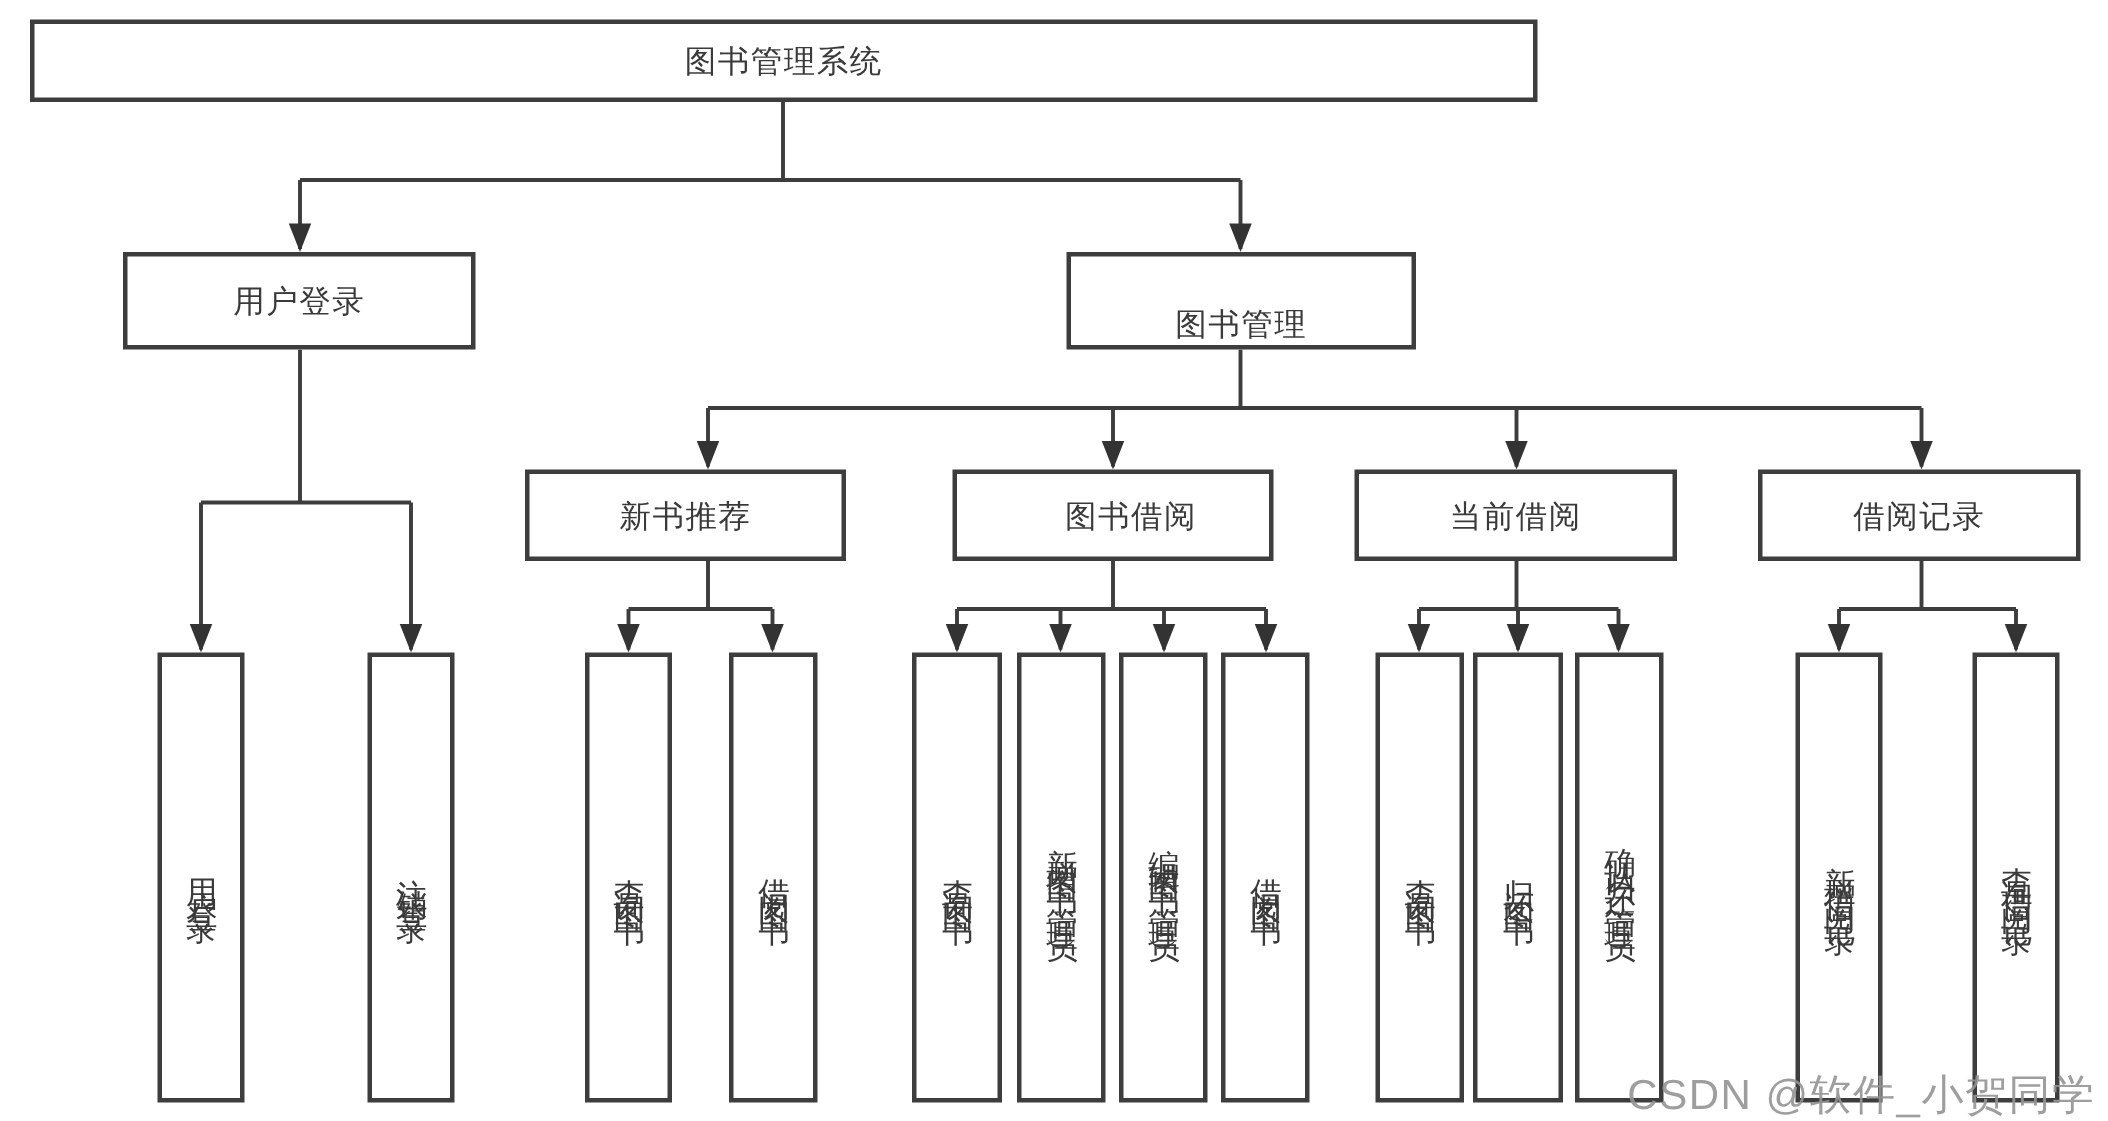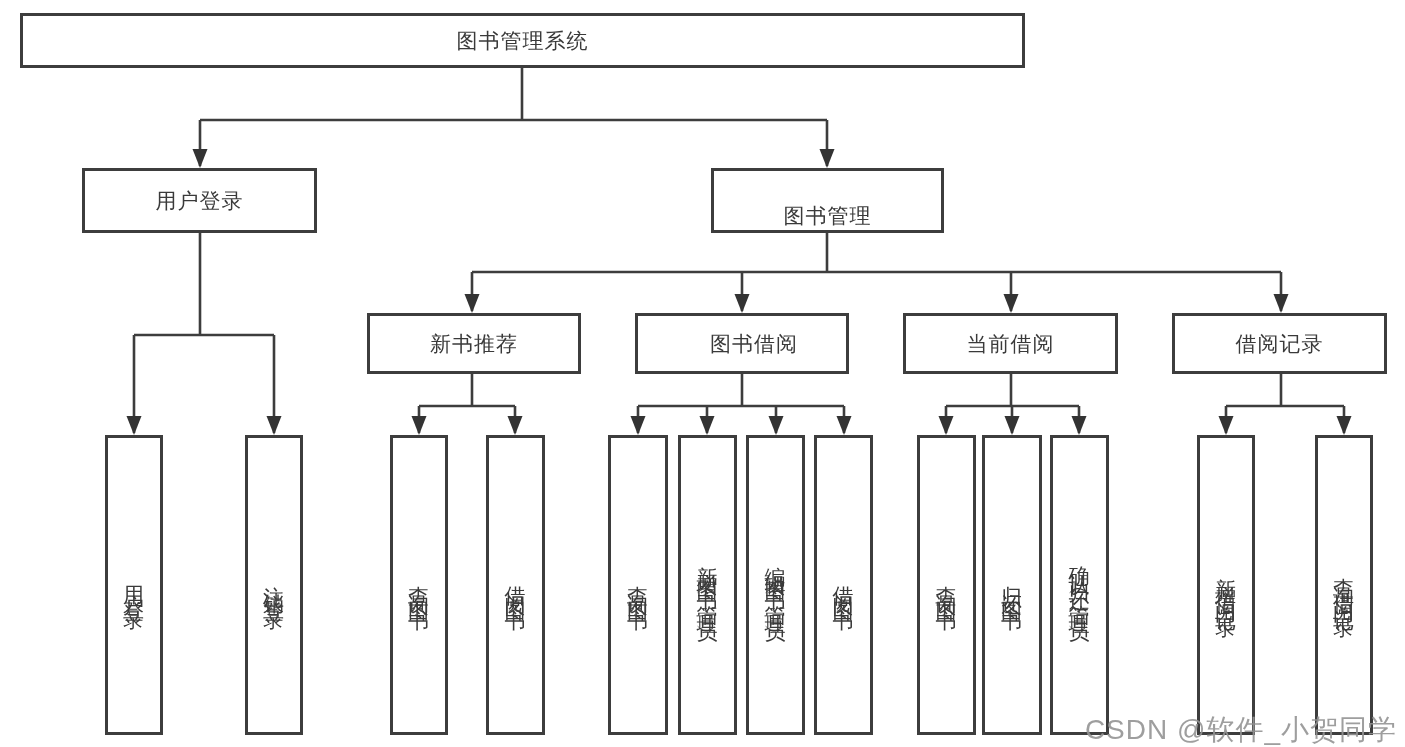--- a/index.html
+++ b/index.html
@@ -42,21 +42,21 @@
     text-orientation: mixed;
     font-size: 21px;
     letter-spacing: 8px;
     line-height: 1;
     white-space: nowrap;
   }
   
   #n-root            { left: 20px;   top: 13px;  width: 1005px; height: 55px; }
   #n-user-login      { left: 82px;   top: 168px; width: 235px;  height: 65px; }
   #n-book-mgmt       { left: 711px;  top: 168px; width: 233px;  height: 65px; align-items: flex-end; }
-  #n-new-book        { left: 367px;  top: 313px; width: 214px;  height: 61px; }
+  #n-new-book        { left: 350px;  top: 313px; width: 214px;  height: 61px; }
   #n-book-borrow     { left: 635px;  top: 313px; width: 214px;  height: 61px; padding-left: 24px; }
   #n-current-borrow  { left: 903px;  top: 313px; width: 215px;  height: 61px; align-items: center; }
   #n-borrow-records  { left: 1172px; top: 313px; width: 215px;  height: 61px; }
   .leaf { top: 435px; height: 300px; width: 58px; }
   #n-leaf-login      { left: 105px; }
   #n-leaf-logout     { left: 245px; }
   #n-nb-query        { left: 390px; }
   #n-nb-borrow       { left: 486px; width: 59px; }
   #n-bb-query        { left: 608px; width: 60px; }
   #n-bb-add          { left: 678px; width: 59px; }

